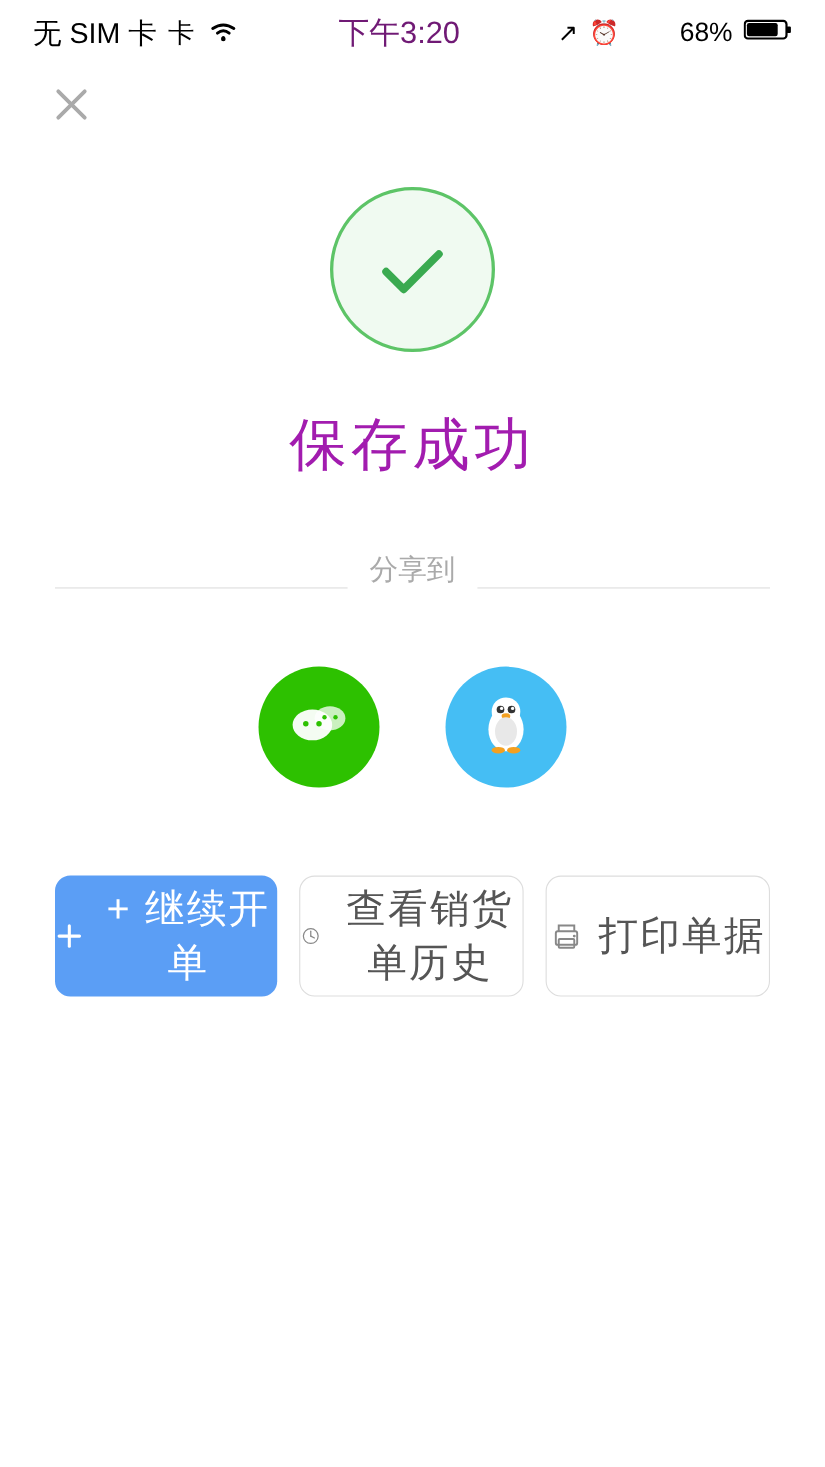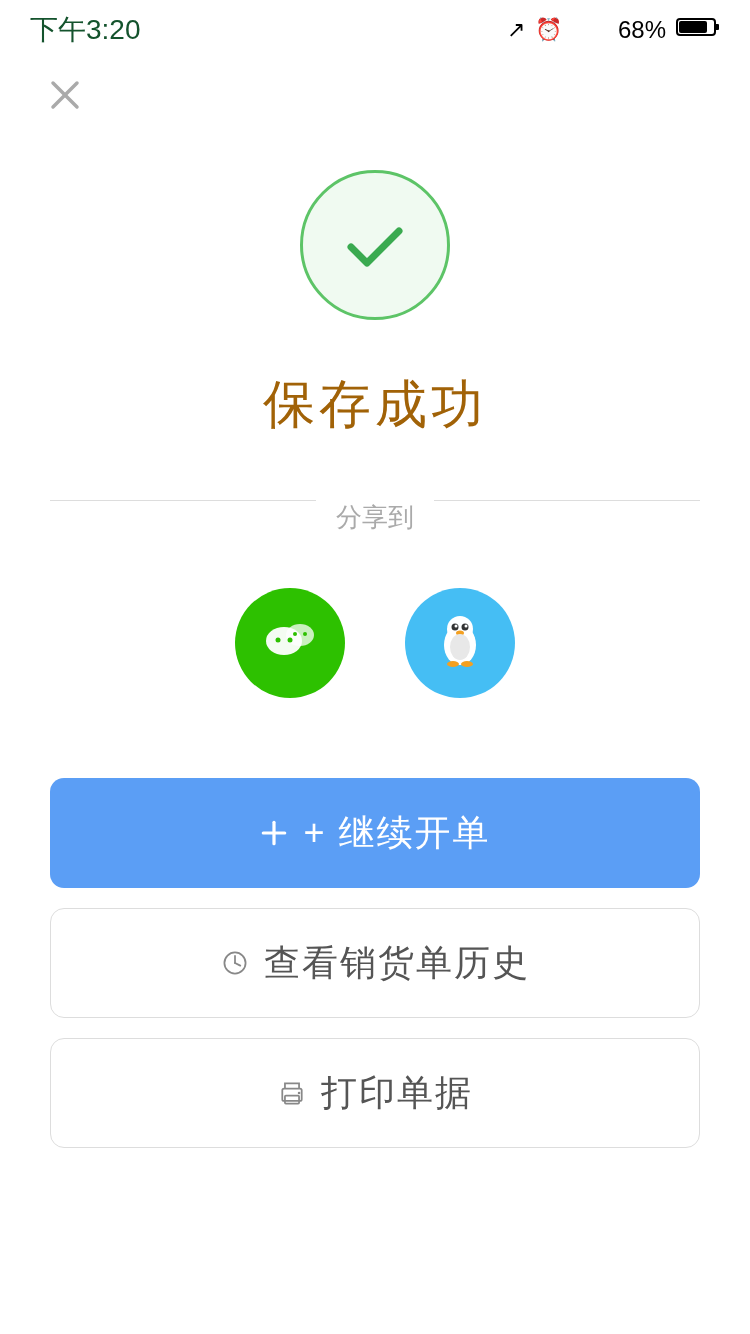--- a/index.html
+++ b/index.html
@@ -33,21 +33,21 @@
       display: flex;
       align-items: center;
       gap: 10px;
       font-size: 26px;
       color: #000;
     }
 
     .status-center {
       font-size: 28px;
       font-weight: 500;
-      color: #14532d;
+      color: #701a75;
     }
 
     .status-right {
       display: flex;
       align-items: center;
       gap: 10px;
       font-size: 24px;
       color: #000;
     }
 
@@ -92,32 +92,32 @@
 
     .success-circle svg {
       width: 80px;
       height: 80px;
     }
 
     
     .success-title {
       font-size: 52px;
       font-weight: 500;
-      color: #a16207;
+      color: #a21caf;
       margin-bottom: 60px;
       letter-spacing: 4px;
     }
 
     
     .share-divider {
       width: 100%;
       display: flex;
-      align-items: flex-start;
+      align-items: flex-end;
       padding: 0 50px;
-      margin-bottom: 53px;
+      margin-bottom: 71px;
     }
 
     .share-divider .line {
       flex: 1;
       height: 1px;
       background: #ddd;
     }
 
     .share-divider .label {
       padding: 0 20px;
@@ -148,21 +148,21 @@
 
     .qq-btn {
       background: #45bef4;
     }
 
     
     .action-buttons {
       width: 100%;
       padding: 0 50px;
       display: flex;
-      flex-direction: column;
+      flex-direction: row;
       gap: 20px;
     }
 
     .btn-primary {
       width: 100%;
       height: 110px;
       background: #5b9ef5;
       border: none;
       border-radius: 14px;
       display: flex;
@@ -198,20 +198,33 @@
 
     .btn-secondary svg {
       width: 30px;
       height: 30px;
     }
   </style>
 </head>
 <body>
 
 <div class="status-bar">
+  <div class="status-left">
+    <span style="font-size:26px;">无 SIM 卡</span>
+    <span style="font-size:24px;">卡</span>
+
+    <span>
+      <svg viewBox="0 0 30 20" width="32" height="22">
+        <path d="M15 16 L15 16" stroke="#000" stroke-width="3" stroke-linecap="round"></path>
+        <path d="M10 12 Q15 8 20 12" stroke="#000" stroke-width="2.5" fill="none" stroke-linecap="round"></path>
+        <path d="M6 8 Q15 2 24 8" stroke="#000" stroke-width="2.5" fill="none" stroke-linecap="round"></path>
+        <circle cx="15" cy="17" r="2" fill="#000"></circle>
+      </svg>
+    </span>
+  </div>
   <div class="status-center">下午3:20</div>
   <div class="status-right">
 
     <span style="font-size:22px;">↗</span>
 
     <span style="font-size:22px;">⏰</span>
     <span style="font-size:24px;margin-left:45px;">68%</span>
 
     <span>
       <svg width="44" height="22" viewBox="0 0 44 22">

